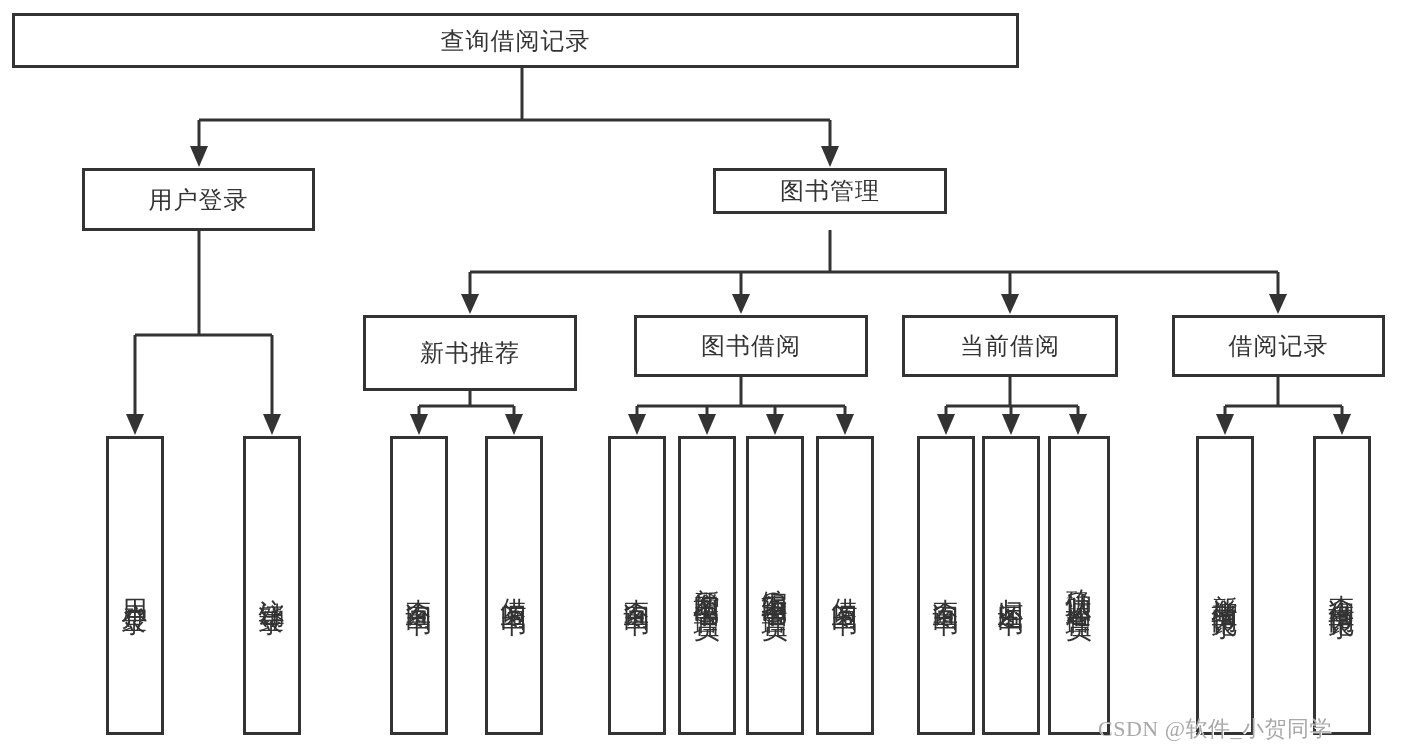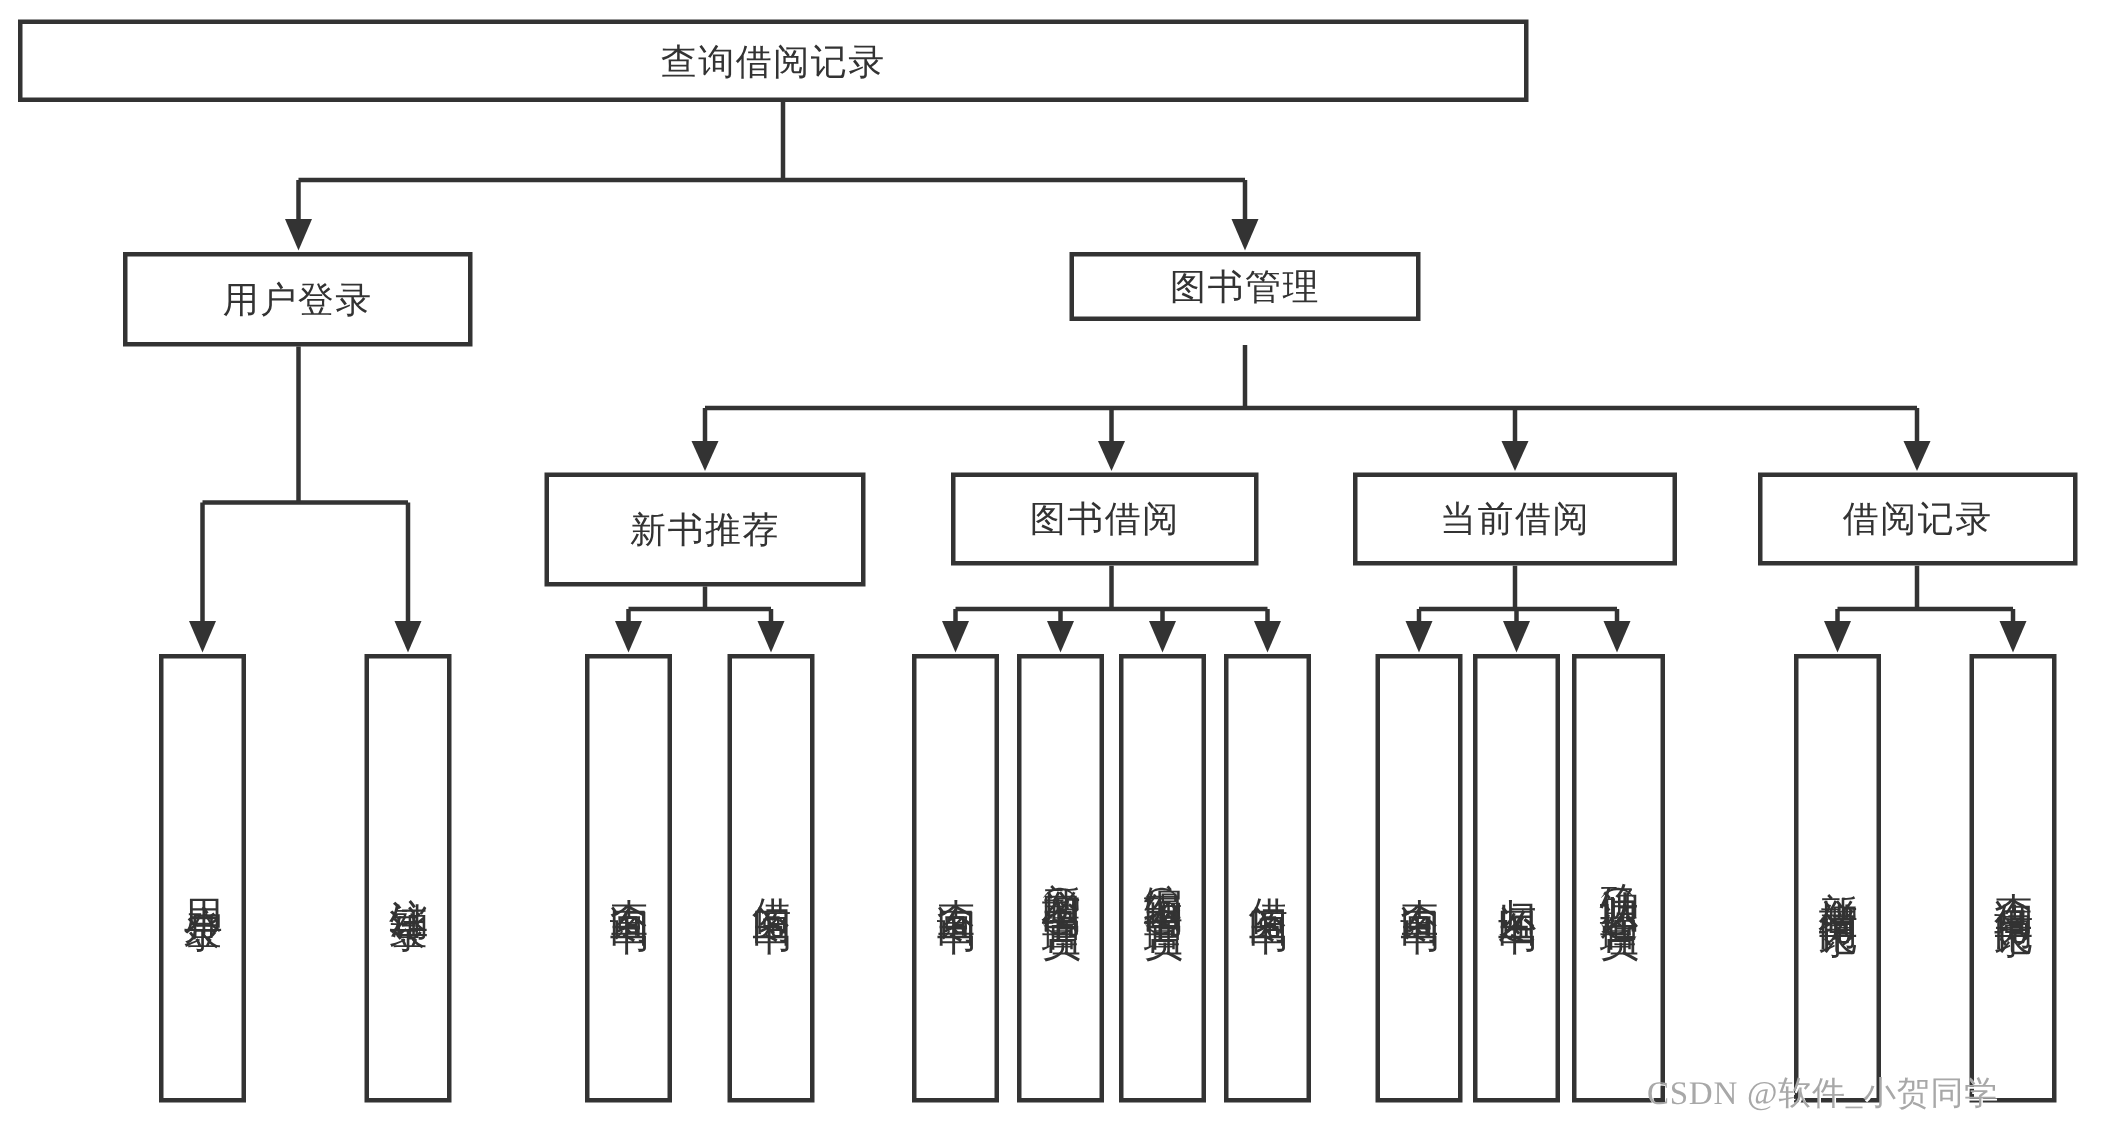--- a/index.html
+++ b/index.html
@@ -53,23 +53,23 @@
     letter-spacing: 4px;
     line-height: 1;
   }
   
   .n-root   { left: 12px;  top: 13px;  width: 1007px; height: 55px; }
   
   .n-login  { left: 82px;  top: 168px; width: 233px; height: 63px; }
   .n-mgmt   { left: 713px; top: 168px; width: 234px; height: 46px; }
   
   .n-rec    { left: 363px;  top: 315px; width: 214px; height: 76px; }
-  .n-borrow { left: 634px;  top: 315px; width: 205px; height: 62px; }
+  .n-borrow { left: 634px;  top: 315px; width: 234px; height: 62px; }
   .n-cur    { left: 902px;  top: 315px; width: 216px; height: 62px; text-align: right; }
-  .n-rcd    { left: 1172px; top: 315px; width: 213px; height: 62px; }
+  .n-rcd    { left: 1172px; top: 315px; width: 213px; height: 62px; font-family: Liberation Serif, serif; }
   
   .leaf { top: 436px; height: 299px; width: 58px; }
   .l-ul1 { left: 106px; }
   .l-ul2 { left: 243px; }
   .l-re1 { left: 390px; }
   .l-re2 { left: 485px; }
   .l-bo1 { left: 608px; }
   .l-bo2 { left: 678px; }
   .l-bo3 { left: 746px; }
   .l-bo4 { left: 816px; }

